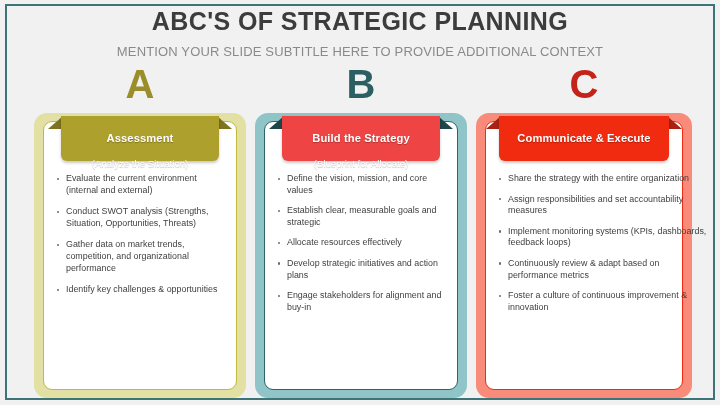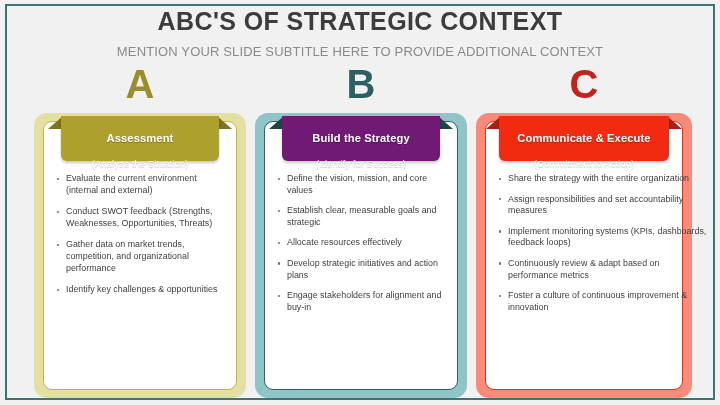--- a/index.html
+++ b/index.html
@@ -107,77 +107,76 @@
   }
   .b-tight{margin-bottom:9px;}
 </style>
 </head>
 <body>
 
 <div class="slide" style="background: rgb(241, 241, 241);">
   <div class="slide-border" style="border-color: rgb(61, 116, 120);"></div>
 
   <div class="header">
-    <div class="title">ABC'S OF STRATEGIC CONTEXT</div>
+    <div class="title">ABC'S OF STRATEGIC PLANNING</div>
     <div class="subtitle">MENTION YOUR SLIDE SUBTITLE HERE TO PROVIDE ADDITIONAL CONTEXT</div>
   </div>
 
   <div class="cols">
 
     <div class="col col-a">
       <div class="letter" style="color: rgb(153, 142, 41);">A</div>
       <div class="outer" style="background: rgb(227, 224, 164);"></div>
       <div class="inner" style="border: 1.5px solid rgb(195, 185, 60);"></div>
       <div class="ribbon-wrap">
         <span class="fold fold-l" style="border-right-color: rgb(126, 116, 32);"></span>
         <span class="fold fold-r" style="border-left-color: rgb(126, 116, 32);"></span>
         <div class="ribbon" style="background: rgb(174, 160, 45);">
           <div class="ribbon-title">Assessment</div>
           <div class="ribbon-sub">(Analyze the Situation)</div>
         </div>
       </div>
       <div class="bullets">
         <div class="bullet">Evaluate the current environment (internal and external)</div>
-        <div class="bullet">Conduct SWOT feedback (Strengths, Weaknesses, Opportunities, Threats)</div>
+        <div class="bullet">Conduct SWOT analysis (Strengths, Situation, Opportunities, Threats)</div>
         <div class="bullet">Gather data on market trends, competition, and organizational performance</div>
         <div class="bullet">Identify key challenges &amp; opportunities</div>
       </div>
     </div>
 
     <div class="col col-b">
       <div class="letter" style="color: rgb(44, 95, 98);">B</div>
       <div class="outer" style="background: rgb(143, 197, 200);"></div>
       <div class="inner" style="border: 1.5px solid rgb(45, 100, 104);"></div>
       <div class="ribbon-wrap">
         <span class="fold fold-l" style="border-right-color: rgb(30, 70, 73);"></span>
         <span class="fold fold-r" style="border-left-color: rgb(30, 70, 73);"></span>
-        <div class="ribbon" style="background: #701a75;">
+        <div class="ribbon" style="background: #ef4444;">
           <div class="ribbon-title">Build the Strategy</div>
-          <div class="ribbon-sub">(Identify for Success)</div>
+          <div class="ribbon-sub">(Blueprint for Allocate)</div>
         </div>
       </div>
       <div class="bullets">
         <div class="bullet b-tight">Define the vision, mission, and core values</div>
         <div class="bullet b-tight">Establish clear, measurable goals and strategic</div>
         <div class="bullet b-tight">Allocate resources effectively</div>
         <div class="bullet b-tight">Develop strategic initiatives and action plans</div>
         <div class="bullet b-tight">Engage stakeholders for alignment and buy-in</div>
       </div>
     </div>
 
     <div class="col col-c">
       <div class="letter" style="color: rgb(196, 35, 26);">C</div>
       <div class="outer" style="background: rgb(249, 139, 122);"></div>
       <div class="inner" style="border: 1.5px solid rgb(240, 43, 16);"></div>
       <div class="ribbon-wrap">
         <span class="fold fold-l" style="border-right-color: rgb(170, 33, 19);"></span>
         <span class="fold fold-r" style="border-left-color: rgb(170, 33, 19);"></span>
         <div class="ribbon" style="background: rgb(240, 43, 16);">
           <div class="ribbon-title">Communicate &amp; Execute</div>
-          <div class="ribbon-sub">(Commitment to Action)</div>
         </div>
       </div>
       <div class="bullets">
         <div class="bullet b-tight">Share the strategy with the entire organization</div>
         <div class="bullet b-tight">Assign responsibilities and set accountability measures</div>
         <div class="bullet b-tight">Implement monitoring systems (KPIs, dashboards, feedback loops)</div>
         <div class="bullet b-tight">Continuously review &amp; adapt based on performance metrics</div>
         <div class="bullet b-tight">Foster a culture of continuous improvement &amp; innovation</div>
       </div>
     </div>

